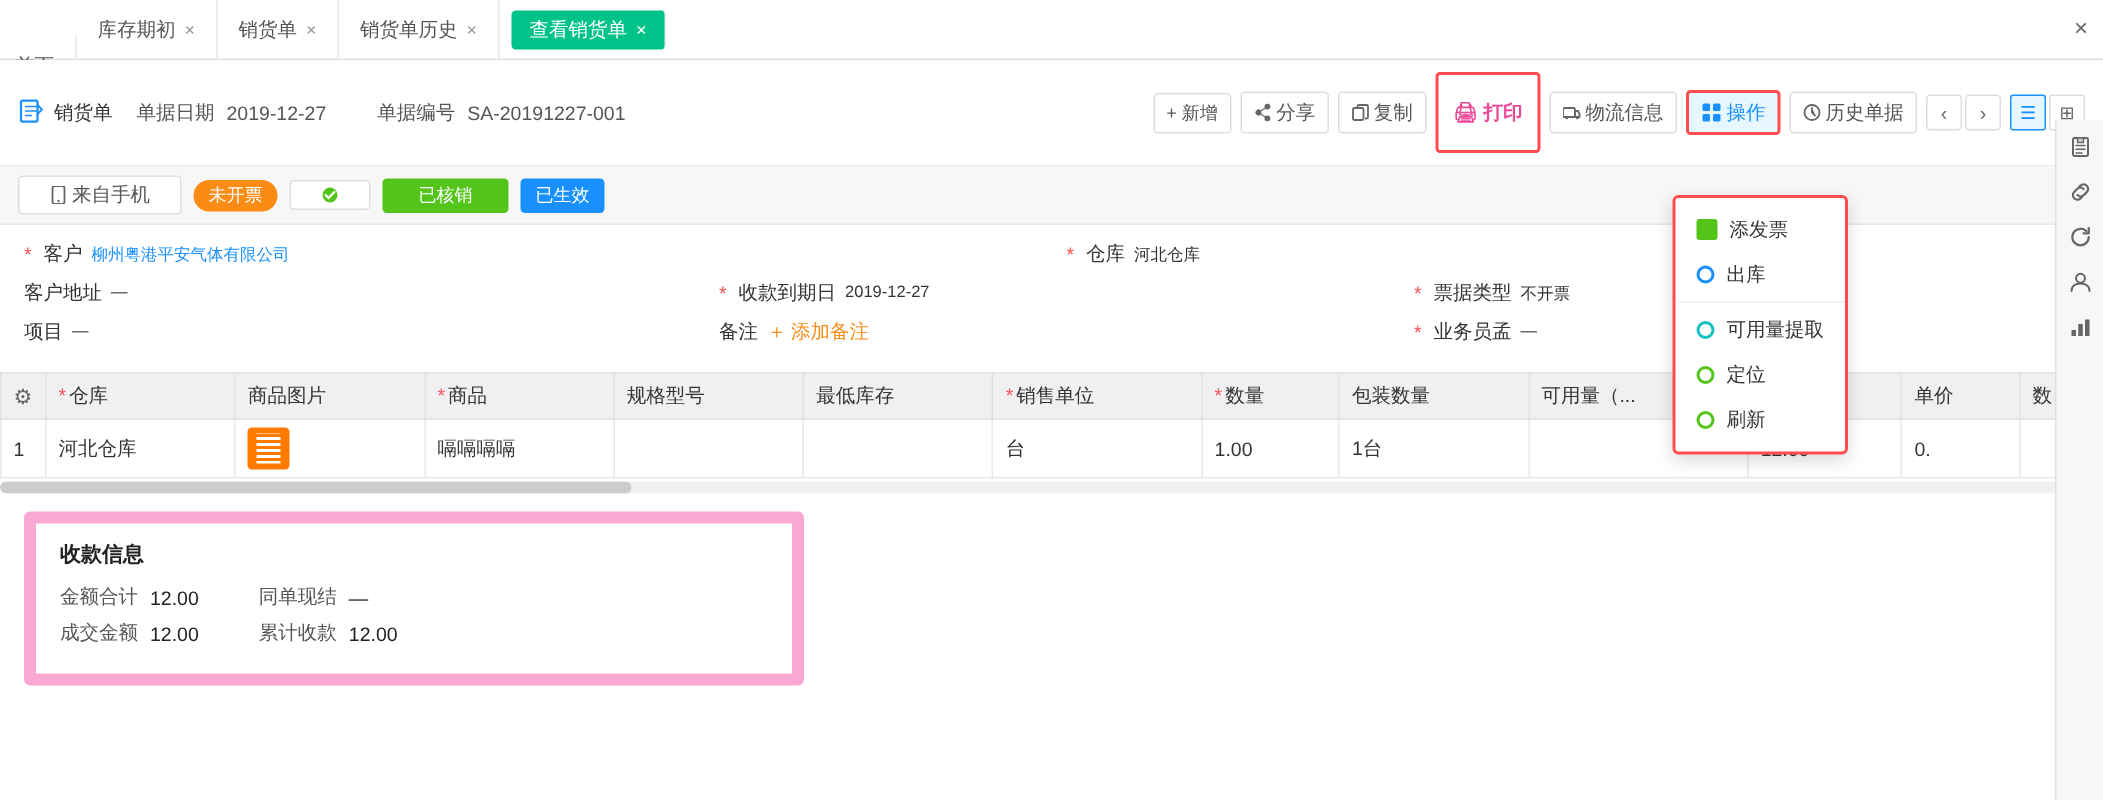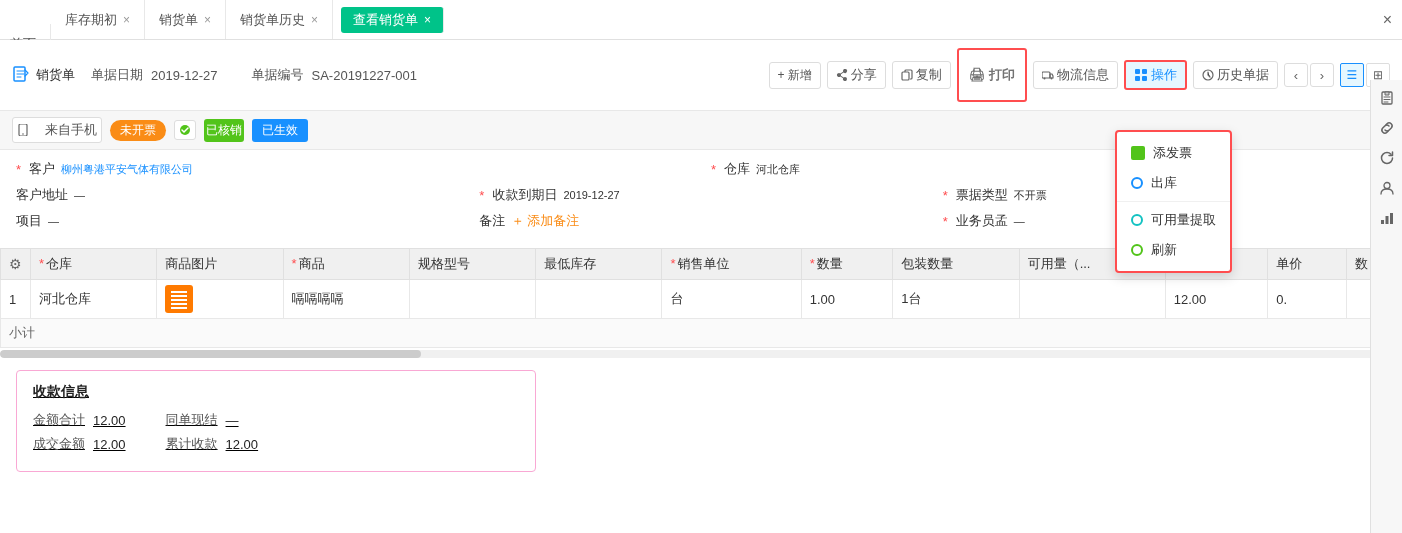--- a/index.html
+++ b/index.html
@@ -40,38 +40,38 @@
     .form-meta span { display: flex; align-items: center; gap: 4px; }
     .form-actions {
       margin-left: auto; display: flex; align-items: center; gap: 6px;
     }
     .btn-action {
       display: flex; align-items: center; gap: 3px; padding: 4px 8px; border: 1px solid #ddd;
       border-radius: 3px; cursor: pointer; background: #fff; color: #555; font-size: 12px;
       white-space: nowrap;
     }
     .btn-action.active { background: #e6f7ff; border-color: #91d5ff; color: #1890ff; }
-    .btn-print { background: #fff; border: 2px solid #ff4d4f; color: #737373; border-radius: 3px; padding: 16px 10px; cursor: pointer; font-weight: 600; }
+    .btn-print { background: #fff; border: 2px solid #ff4d4f; color: #ec4899; border-radius: 3px; padding: 16px 10px; cursor: pointer; font-weight: 600; }
     .nav-arrows { display: flex; gap: 2px; }
     .nav-arrow { width: 24px; height: 24px; border: 1px solid #ddd; border-radius: 3px; cursor: pointer; display: flex; align-items: center; justify-content: center; color: #666; background: #fff; }
 
     
     .form-toolbar {
       display: flex; align-items: center; padding: 6px 12px; background: #f7f7f7;
       border-bottom: 1px solid #e8e8e8; gap: 8px;
     }
     .toolbar-btn {
-      display: flex; align-items: center; gap: 16px; padding: 3px 4px; border: 1px solid #ddd;
+      display: flex; align-items: center; gap: 3px; padding: 3px 20px; border: 1px solid #ddd;
       border-radius: 3px; cursor: pointer; background: #fff; color: #555; font-size: 12px;
     }
     .status-badge {
       border-radius: 12px; padding: 2px 10px; font-size: 12px; color: #fff; cursor: default;
     }
     .status-orange { background: #fa8c16; }
-    .btn-checked { background: #52c41a; color: #fff; border: none; border-radius: 3px; padding: 3px 2px; cursor: pointer; font-size: 12px; }
+    .btn-checked { background: #52c41a; color: #fff; border: none; border-radius: 3px; padding: 3px 24px; cursor: pointer; font-size: 12px; }
     .btn-effect { background: #1890ff; color: #fff; border: none; border-radius: 3px; padding: 3px 10px; cursor: pointer; font-size: 12px; }
 
     
     .form-fields {
       padding: 10px 16px; background: #fff;
     }
     .field-row { display: flex; align-items: center; margin-bottom: 8px; gap: 20px; }
     .field-group { display: flex; align-items: center; gap: 6px; flex: 1; }
     .field-label { color: #333; white-space: nowrap; font-size: 13px; }
     .required-star { color: #ff4d4f; margin-right: 2px; }
@@ -361,34 +361,29 @@
           <td></td>
           <td></td>
           <td>台</td>
           <td>1.00</td>
           <td>1台</td>
           <td></td>
           <td>12.00</td>
           <td>0.</td>
           <td></td>
         </tr>
-        <tr class="subtotal-row">
-          <td colspan="13">
-            <span>小计</span>
-          </td>
-        </tr>
       </tbody>
     </table>
     <div class="scroll-row" style="margin:2px 0;">
       <div class="scroll-thumb"></div>
     </div>
   </div>
 
   <div class="bottom-section">
-    <div class="info-box" style="border: 1px solid #f9a8d4; text-decoration: underline;">
+    <div class="info-box" style="border: 8px solid #f9a8d4;">
       <div class="info-box-title">收款信息</div>
       <div class="info-row">
         <div class="info-item">
           <span class="info-item-label">金额合计</span>
           <span class="info-item-value">12.00</span>
         </div>
         <div class="info-item">
           <span class="info-item-label">同单现结</span>
           <span class="info-item-value">—</span>
         </div>
@@ -415,20 +410,24 @@
       <div class="menu-icon-circle-blue"></div>
       <span>出库</span>
     </div>
     <div class="menu-divider"></div>
     <div class="dropdown-menu-item">
       <div class="menu-icon-circle-cyan"></div>
       <span>可用量提取</span>
     </div>
     <div class="dropdown-menu-item">
       <div class="menu-icon-circle-green"></div>
+      <span>定位</span>
+    </div>
+    <div class="dropdown-menu-item">
+      <div class="menu-icon-circle-green"></div>
       <span>刷新</span>
     </div>
   </div>
 
   <div class="right-sidebar">
     <div class="sidebar-icon-btn">
       <svg width="16" height="16" viewBox="0 0 16 16">
           <rect x="3" y="2" width="10" height="12" rx="1" stroke="#666" stroke-width="1.3" fill="none"></rect>
           <path d="M6 2h4v3H6z" fill="#ccc" stroke="#666" stroke-width="1"></path>
           <path d="M5 7h6M5 9.5h6M5 12h4" stroke="#666" stroke-width="1" stroke-linecap="round"></path>

